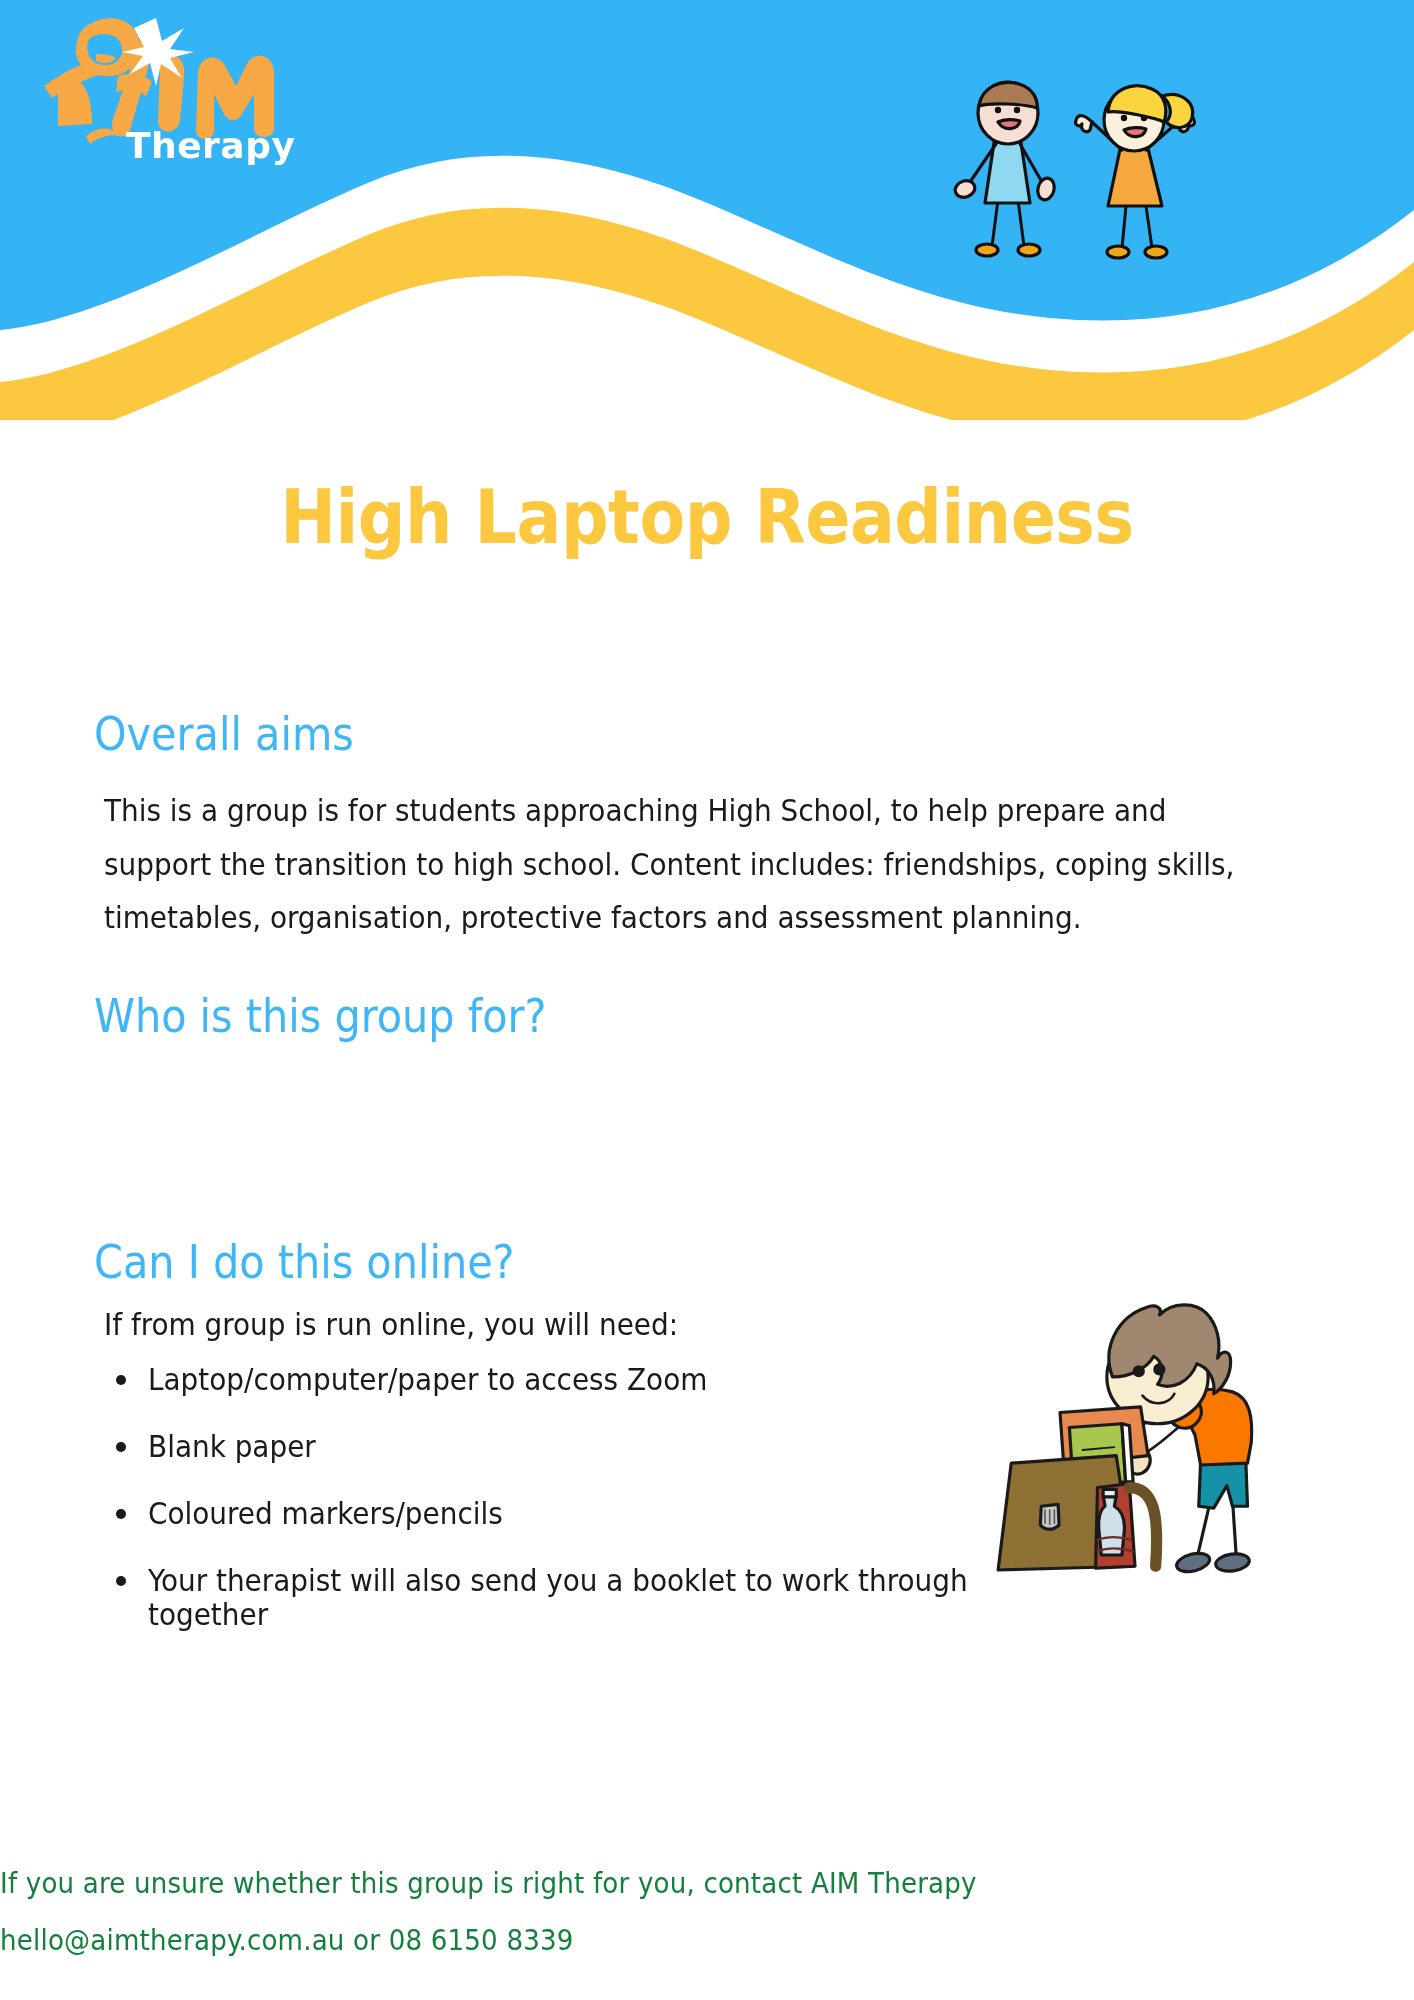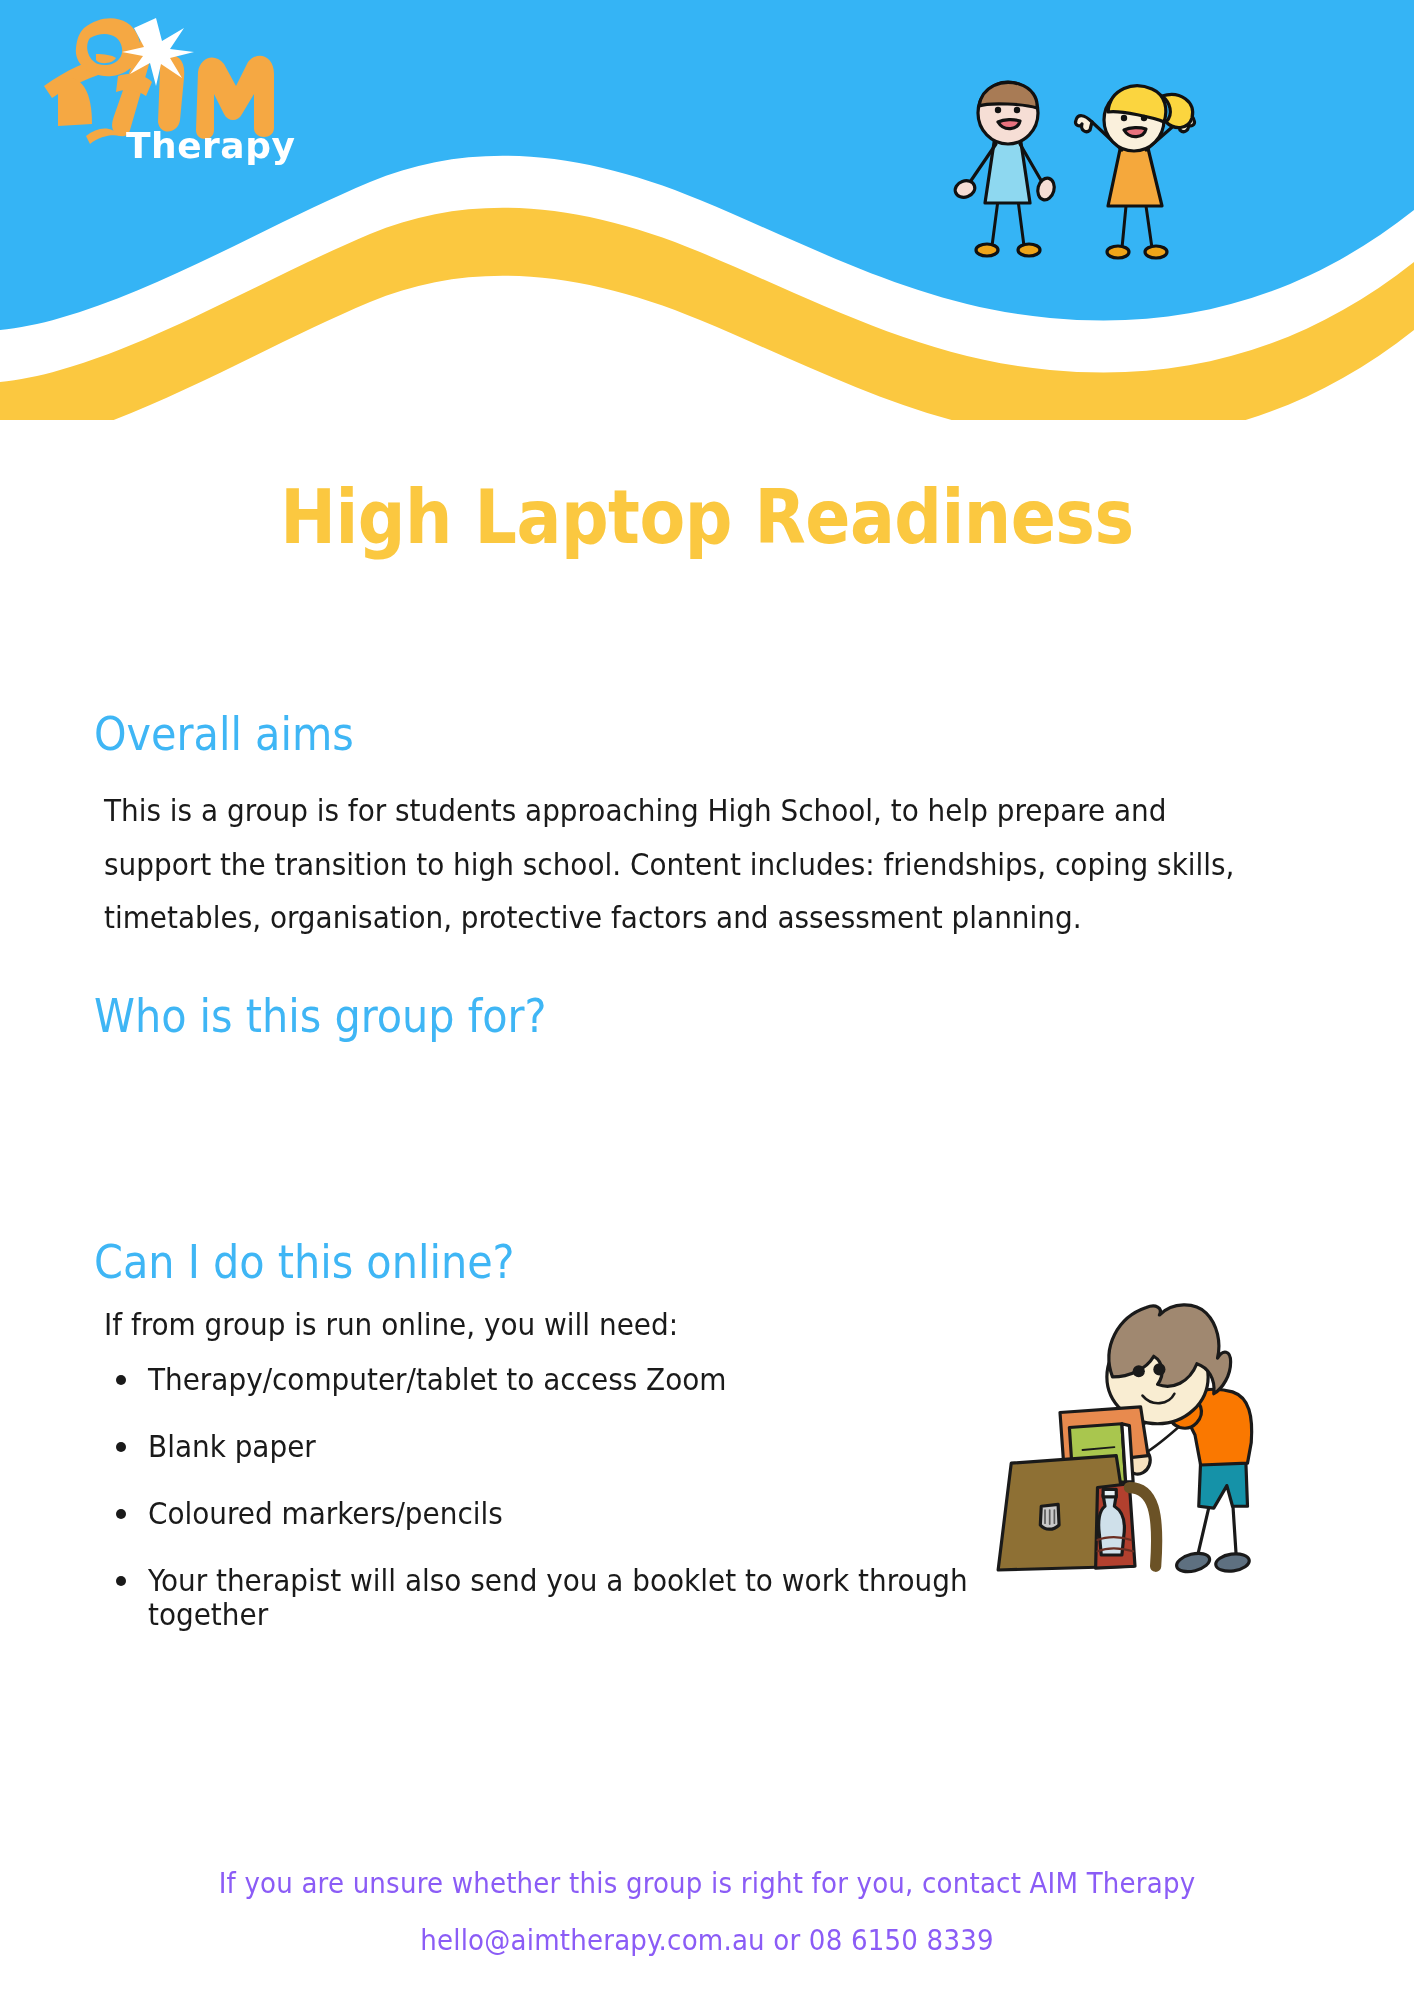--- a/index.html
+++ b/index.html
@@ -96,22 +96,22 @@
     background:#1a1a1a;
   }
 
   #boy-illustration{
     position:absolute;left:955px;top:1285px;
   }
 
   
   #footer{
     position:absolute;left:0;top:1855px;width:1414px;
-    text-align:center;
-    color:#8b5cf6;
+    text-align:left;
+    color:#15803d;
     font-size:29px;
     line-height:1.95;
   }
   #footer div{letter-spacing:.2px;}
 </style>
 </head>
 <body>
 
 <div id="header-banner">
 
@@ -224,21 +224,21 @@
 
   <div class="section" id="sec-who">
     <h2 class="section-heading">Who is this group for?</h2>
   </div>
 
   <div class="section" id="sec-online">
     <h2 class="section-heading">Can I do this online?</h2>
     <p class="section-body">If from group is run online, you will need:</p>
 
     <ul id="requirements-list">
-      <li>Therapy/computer/tablet to access Zoom</li>
+      <li>Laptop/computer/paper to access Zoom</li>
       <li>Blank paper</li>
       <li>Coloured markers/pencils</li>
       <li>Your therapist will also send you a booklet to work through together</li>
     </ul>
   </div>
 </div>
 
 <svg id="boy-illustration" width="300" height="300" viewBox="0 0 320 320">
   <g stroke="#1a1a1a" stroke-width="3.4" stroke-linejoin="round" stroke-linecap="round">
 

